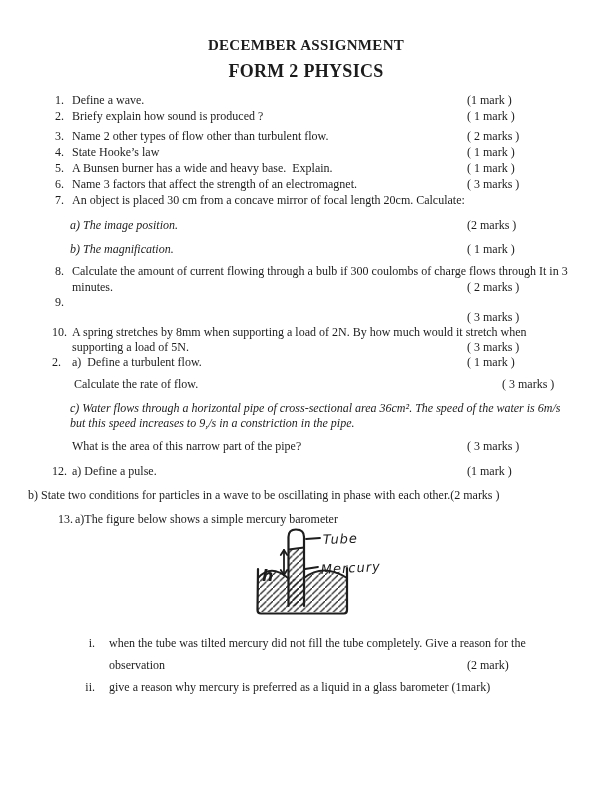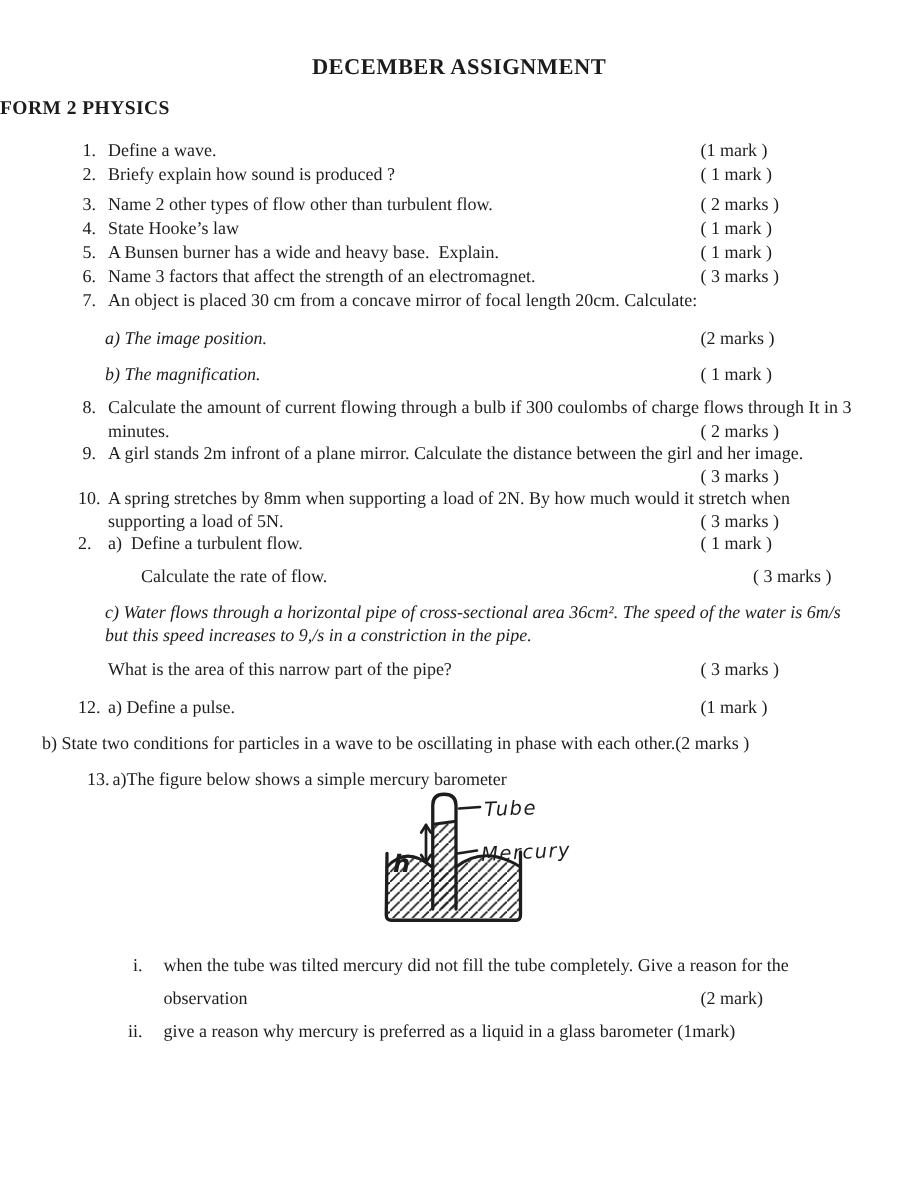--- a/index.html
+++ b/index.html
@@ -2,30 +2,30 @@
 <html><head>
 <meta charset="utf-8">
 <style>
   html,body{margin:0;padding:0;background:#ffffff;}
   .page{
     width:612px;height:792px;background:#ffffff;position:relative;
     font-family:"Liberation Serif",serif;color:#1c1c1c;overflow:hidden;
   }
   .title{text-align:center;font-weight:bold;font-size:15px;line-height:15px;
     margin:38px 0 0 0;letter-spacing:.3px;}
-  .subtitle{text-align:left;font-weight:bold;font-size:13px;line-height:15px;
+  .subtitle{text-align:center;font-weight:bold;font-size:18px;line-height:15px;
     margin:11px 0 0 0;letter-spacing:.3px;}
   .qlist{margin-top:14px;}
   .row{position:relative;height:15px;line-height:15px;font-size:12px;white-space:pre;}
   .num{position:absolute;left:55px;top:0;}
   .num-2d{left:52px;}
   .num-13{left:58px;}
   .rnum{position:absolute;left:75px;width:20px;text-align:right;top:0;}
   .txt{position:absolute;left:72px;top:0;}
-  .l70{left:70px;font-style:italic;} .l78{left:94px;} .l28{left:28px;} .l75{left:75px;} .l109{left:109px;}
+  .l70{left:70px;font-style:italic;} .l78{left:74px;} .l28{left:28px;} .l75{left:75px;} .l109{left:109px;}
   .marks{position:absolute;left:467px;top:0;font-family:Liberation Serif, serif;}
   .m502{left:502px;}
   .figure-wrap{margin:0 0 14px 240px;width:170px;height:95px;}
   .fig-label{font-family:"DejaVu Sans",sans-serif;font-style:italic;letter-spacing:1px;}
 </style>
 </head>
 <body>
 
 <div class="page">
 
@@ -89,21 +89,20 @@
       <span class="num">8.</span>
       <span class="txt">Calculate the amount of current flowing through a bulb if 300 coulombs of charge flows through It in 3</span>
     </div>
     <div class="row">
       <span class="txt">minutes.</span>
       <span class="marks">( 2 marks )</span>
     </div>
 
     <div class="row">
       <span class="num">9.</span>
-      <span class="txt">A girl stands 2m infront of a plane mirror. Calculate the distance between the girl and her image.</span>
     </div>
     <div class="row">
       <span class="marks">( 3 marks )</span>
     </div>
 
     <div class="row">
       <span class="num num-2d">10.</span>
       <span class="txt">A spring stretches by 8mm when supporting a load of 2N. By how much would it stretch when</span>
     </div>
     <div class="row">

